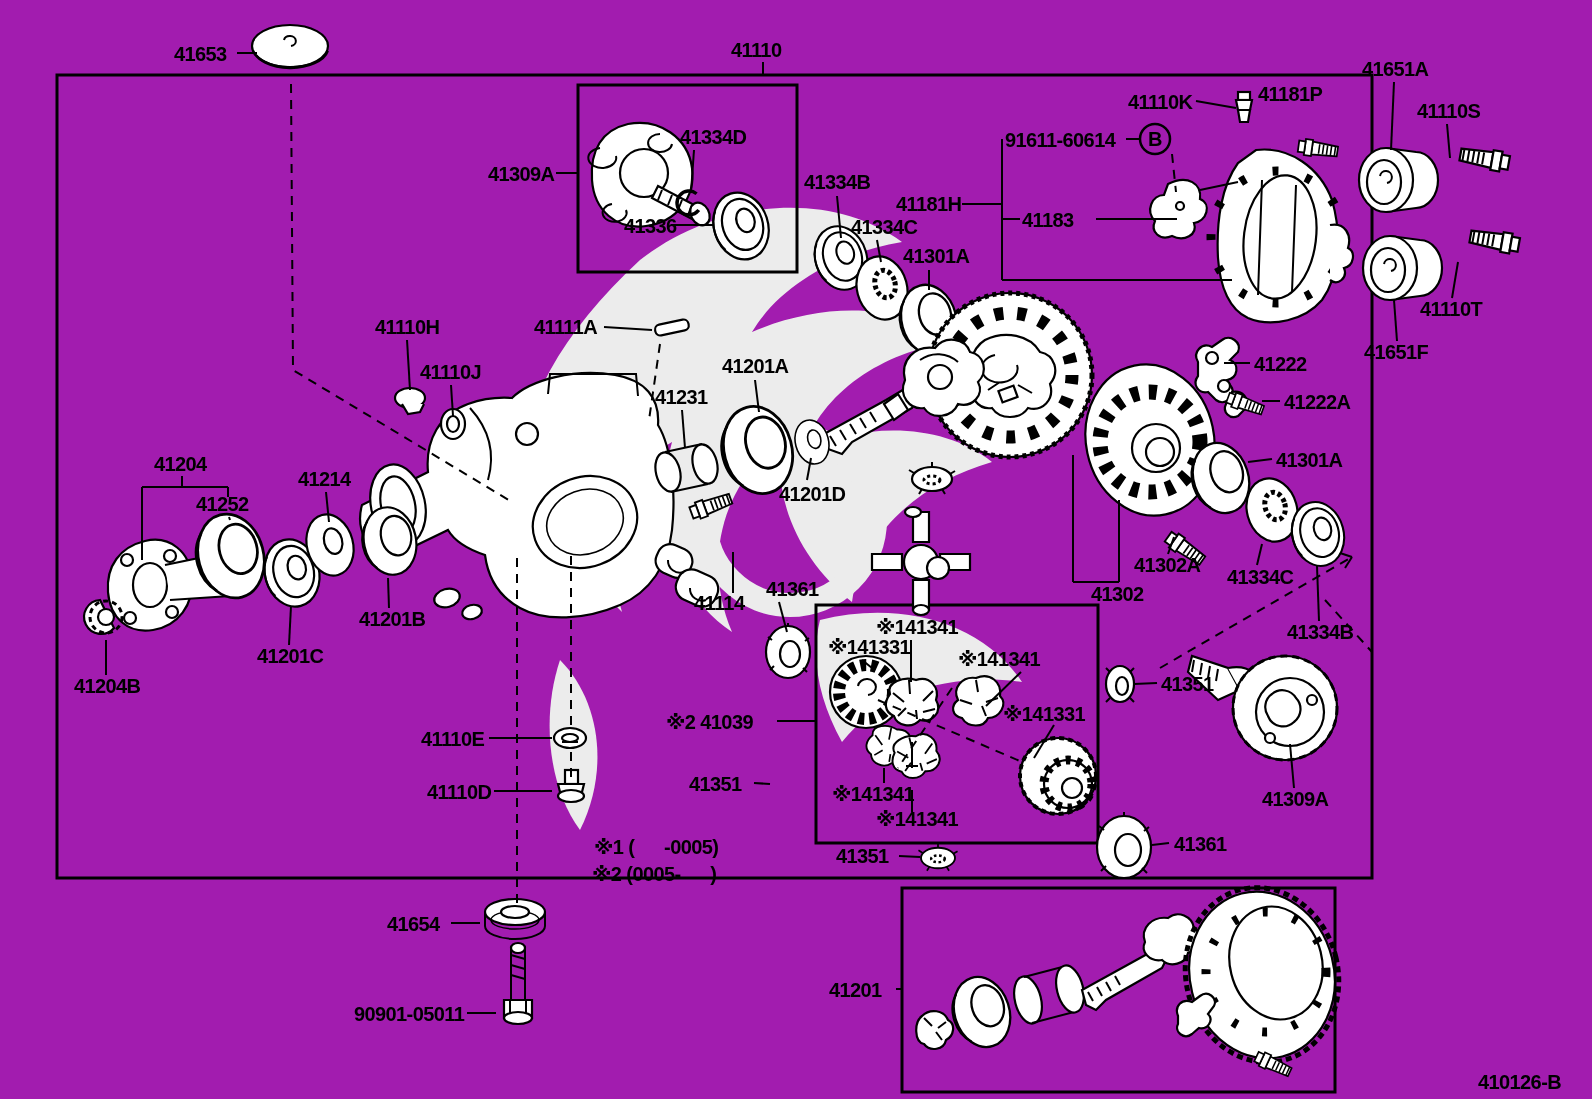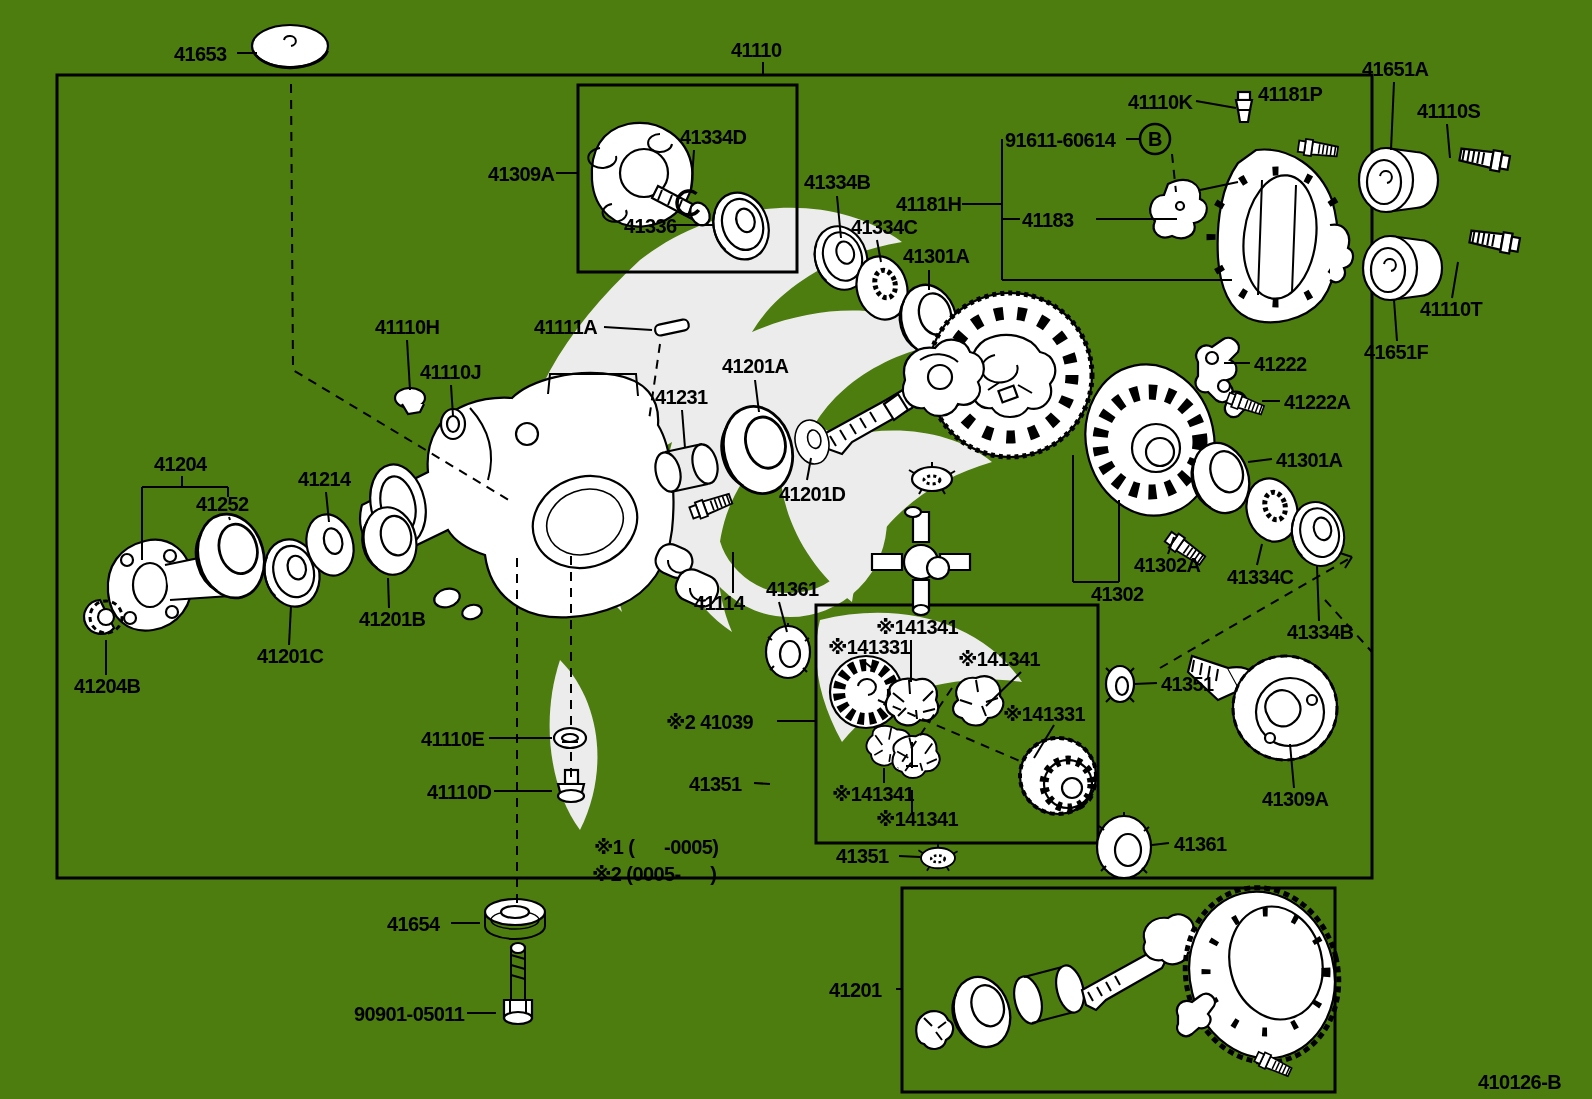--- a/index.html
+++ b/index.html
@@ -1,16 +1,16 @@
 <!DOCTYPE html>
 <html><head>
 <meta charset="utf-8">
 <style>
   html,body{margin:0;padding:0;background:#ffffff;}
-  .stage{position:relative;width:1592px;height:1099px;background:#4d7c0f;overflow:hidden;}
+  .stage{position:relative;width:1592px;height:1099px;background:#a21caf;overflow:hidden;}
   svg{position:absolute;left:0;top:0;}
   svg text.lbl{
     font-family:"Liberation Sans","DejaVu Sans",sans-serif;
     font-weight:bold;font-size:20px;letter-spacing:-0.6px;fill:#000;
   }
   .ln{stroke:#000;stroke-width:2;fill:none;}
   .ln.dash{stroke-dasharray:9 7;}
   .part{stroke:#000;stroke-width:2.2;fill:#fff;}
   .nofill{fill:none;}
 </style>

